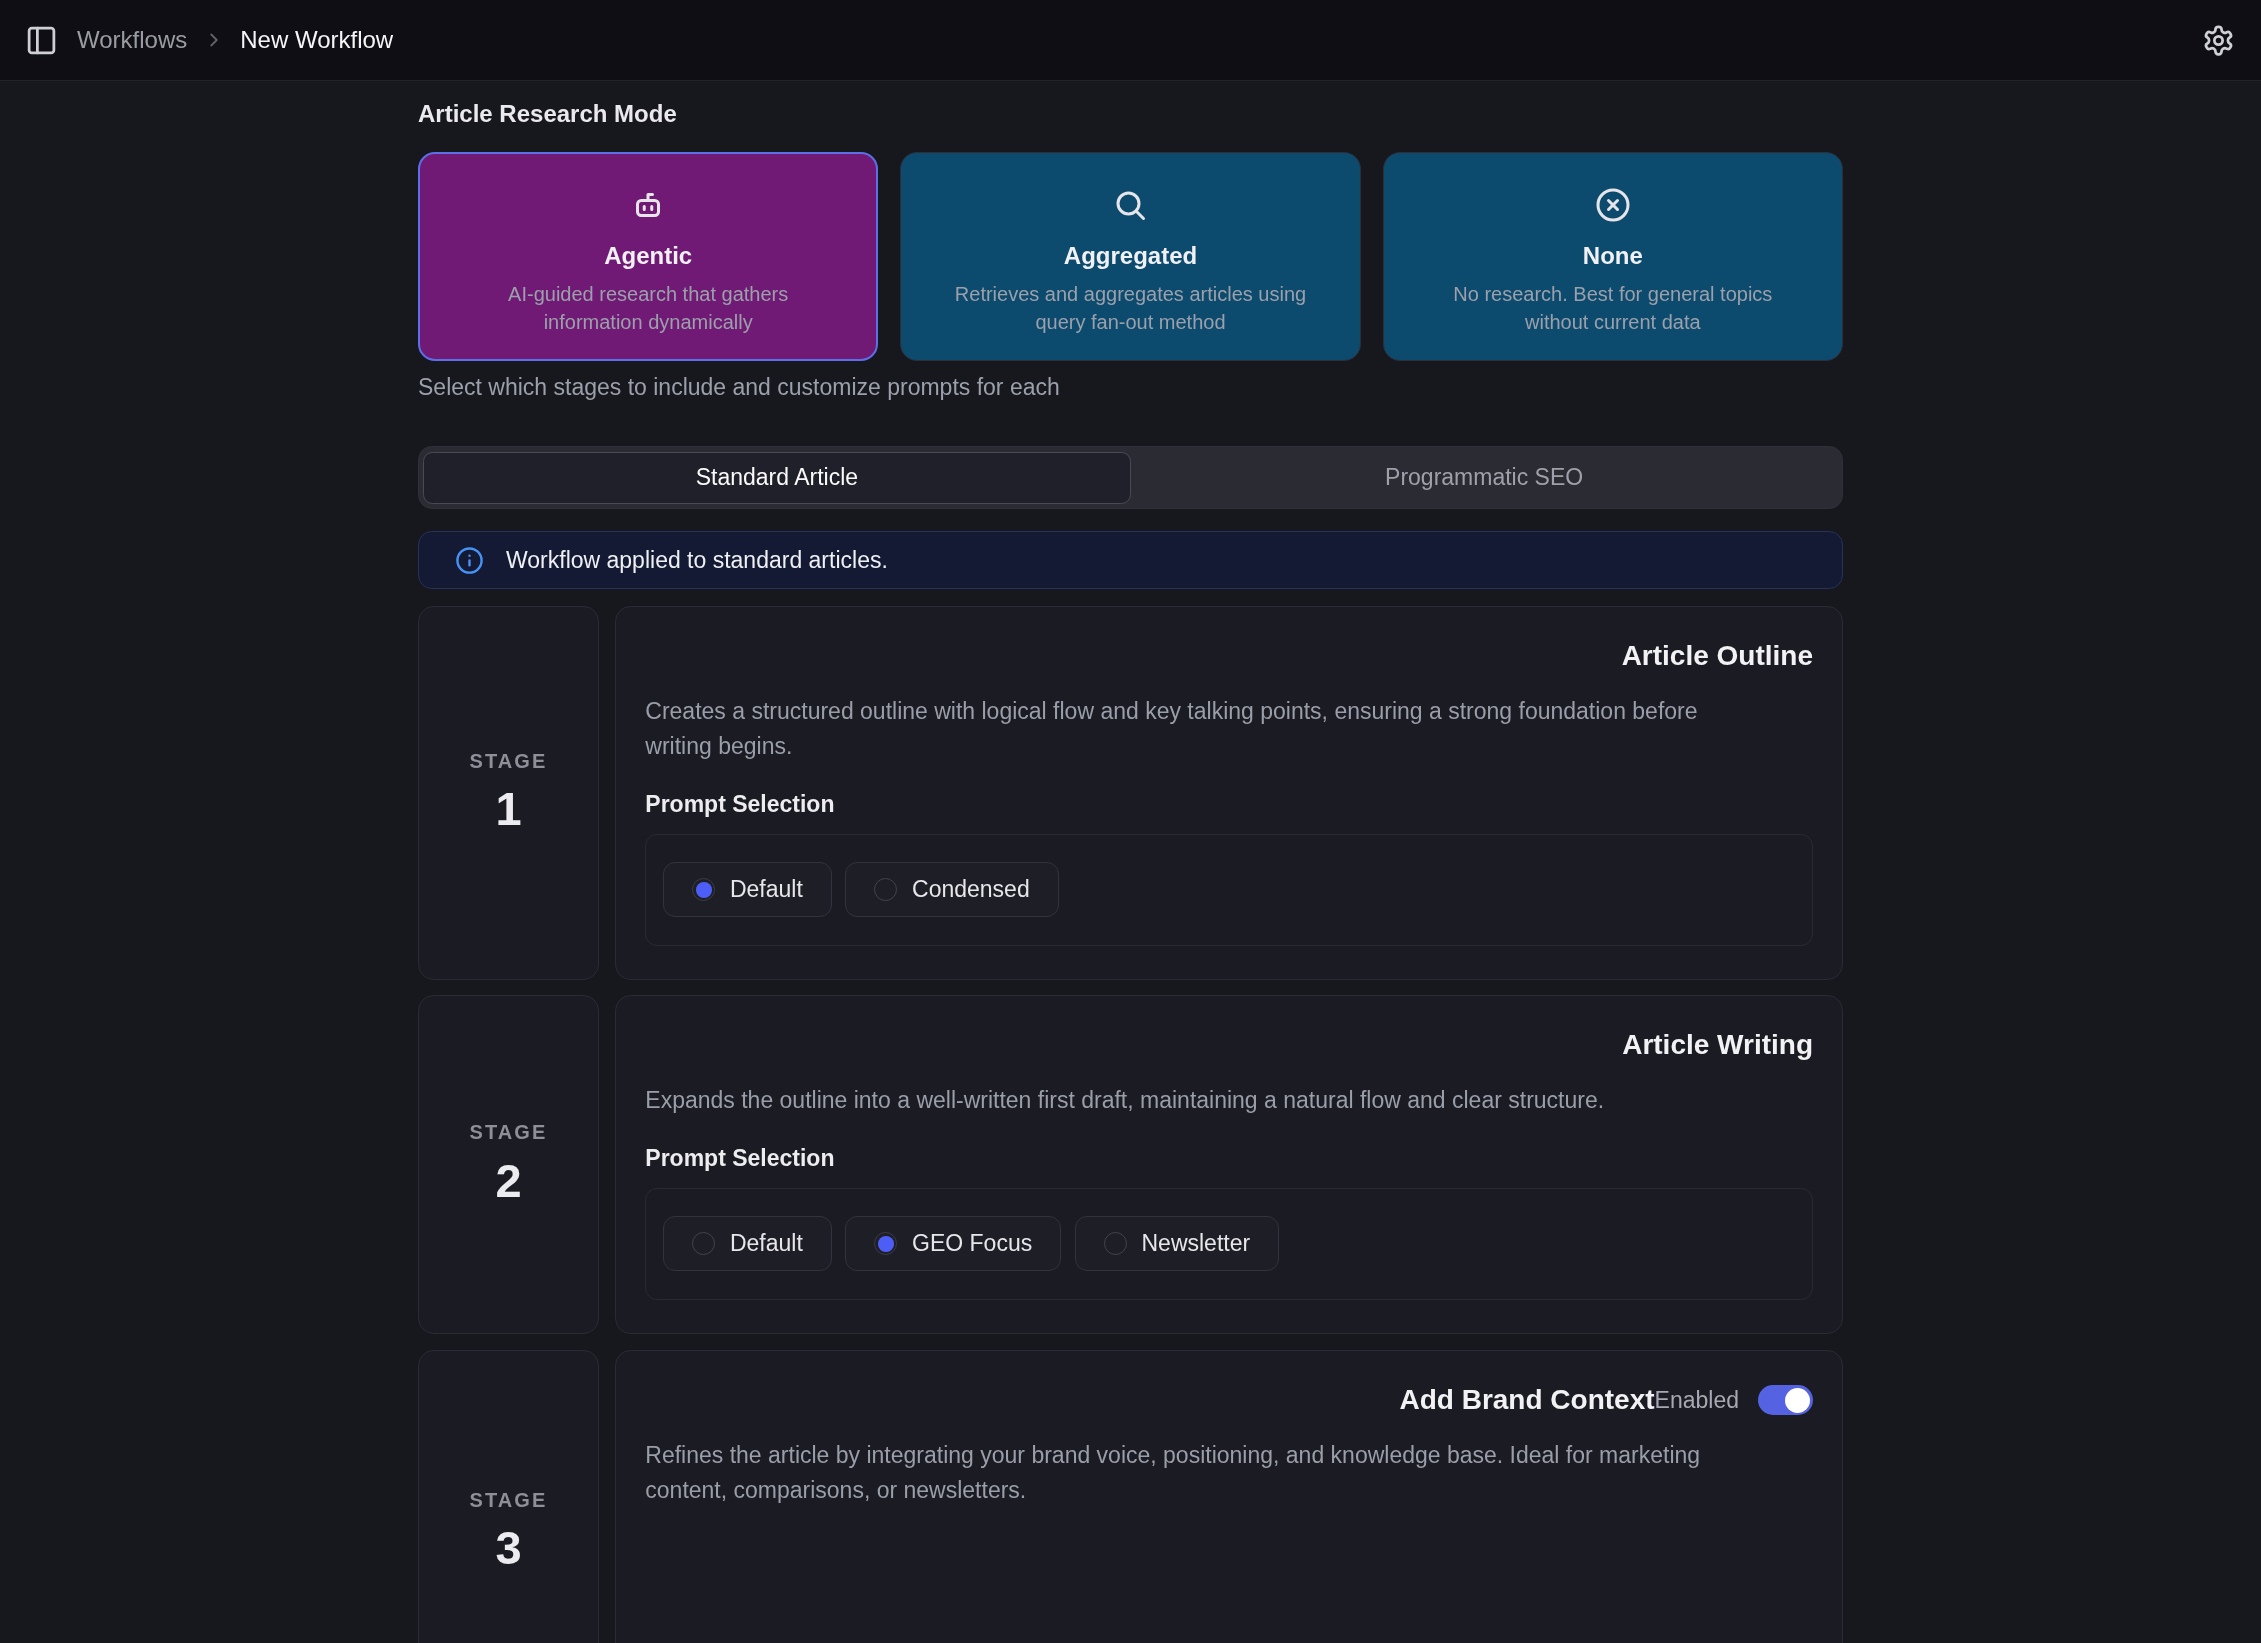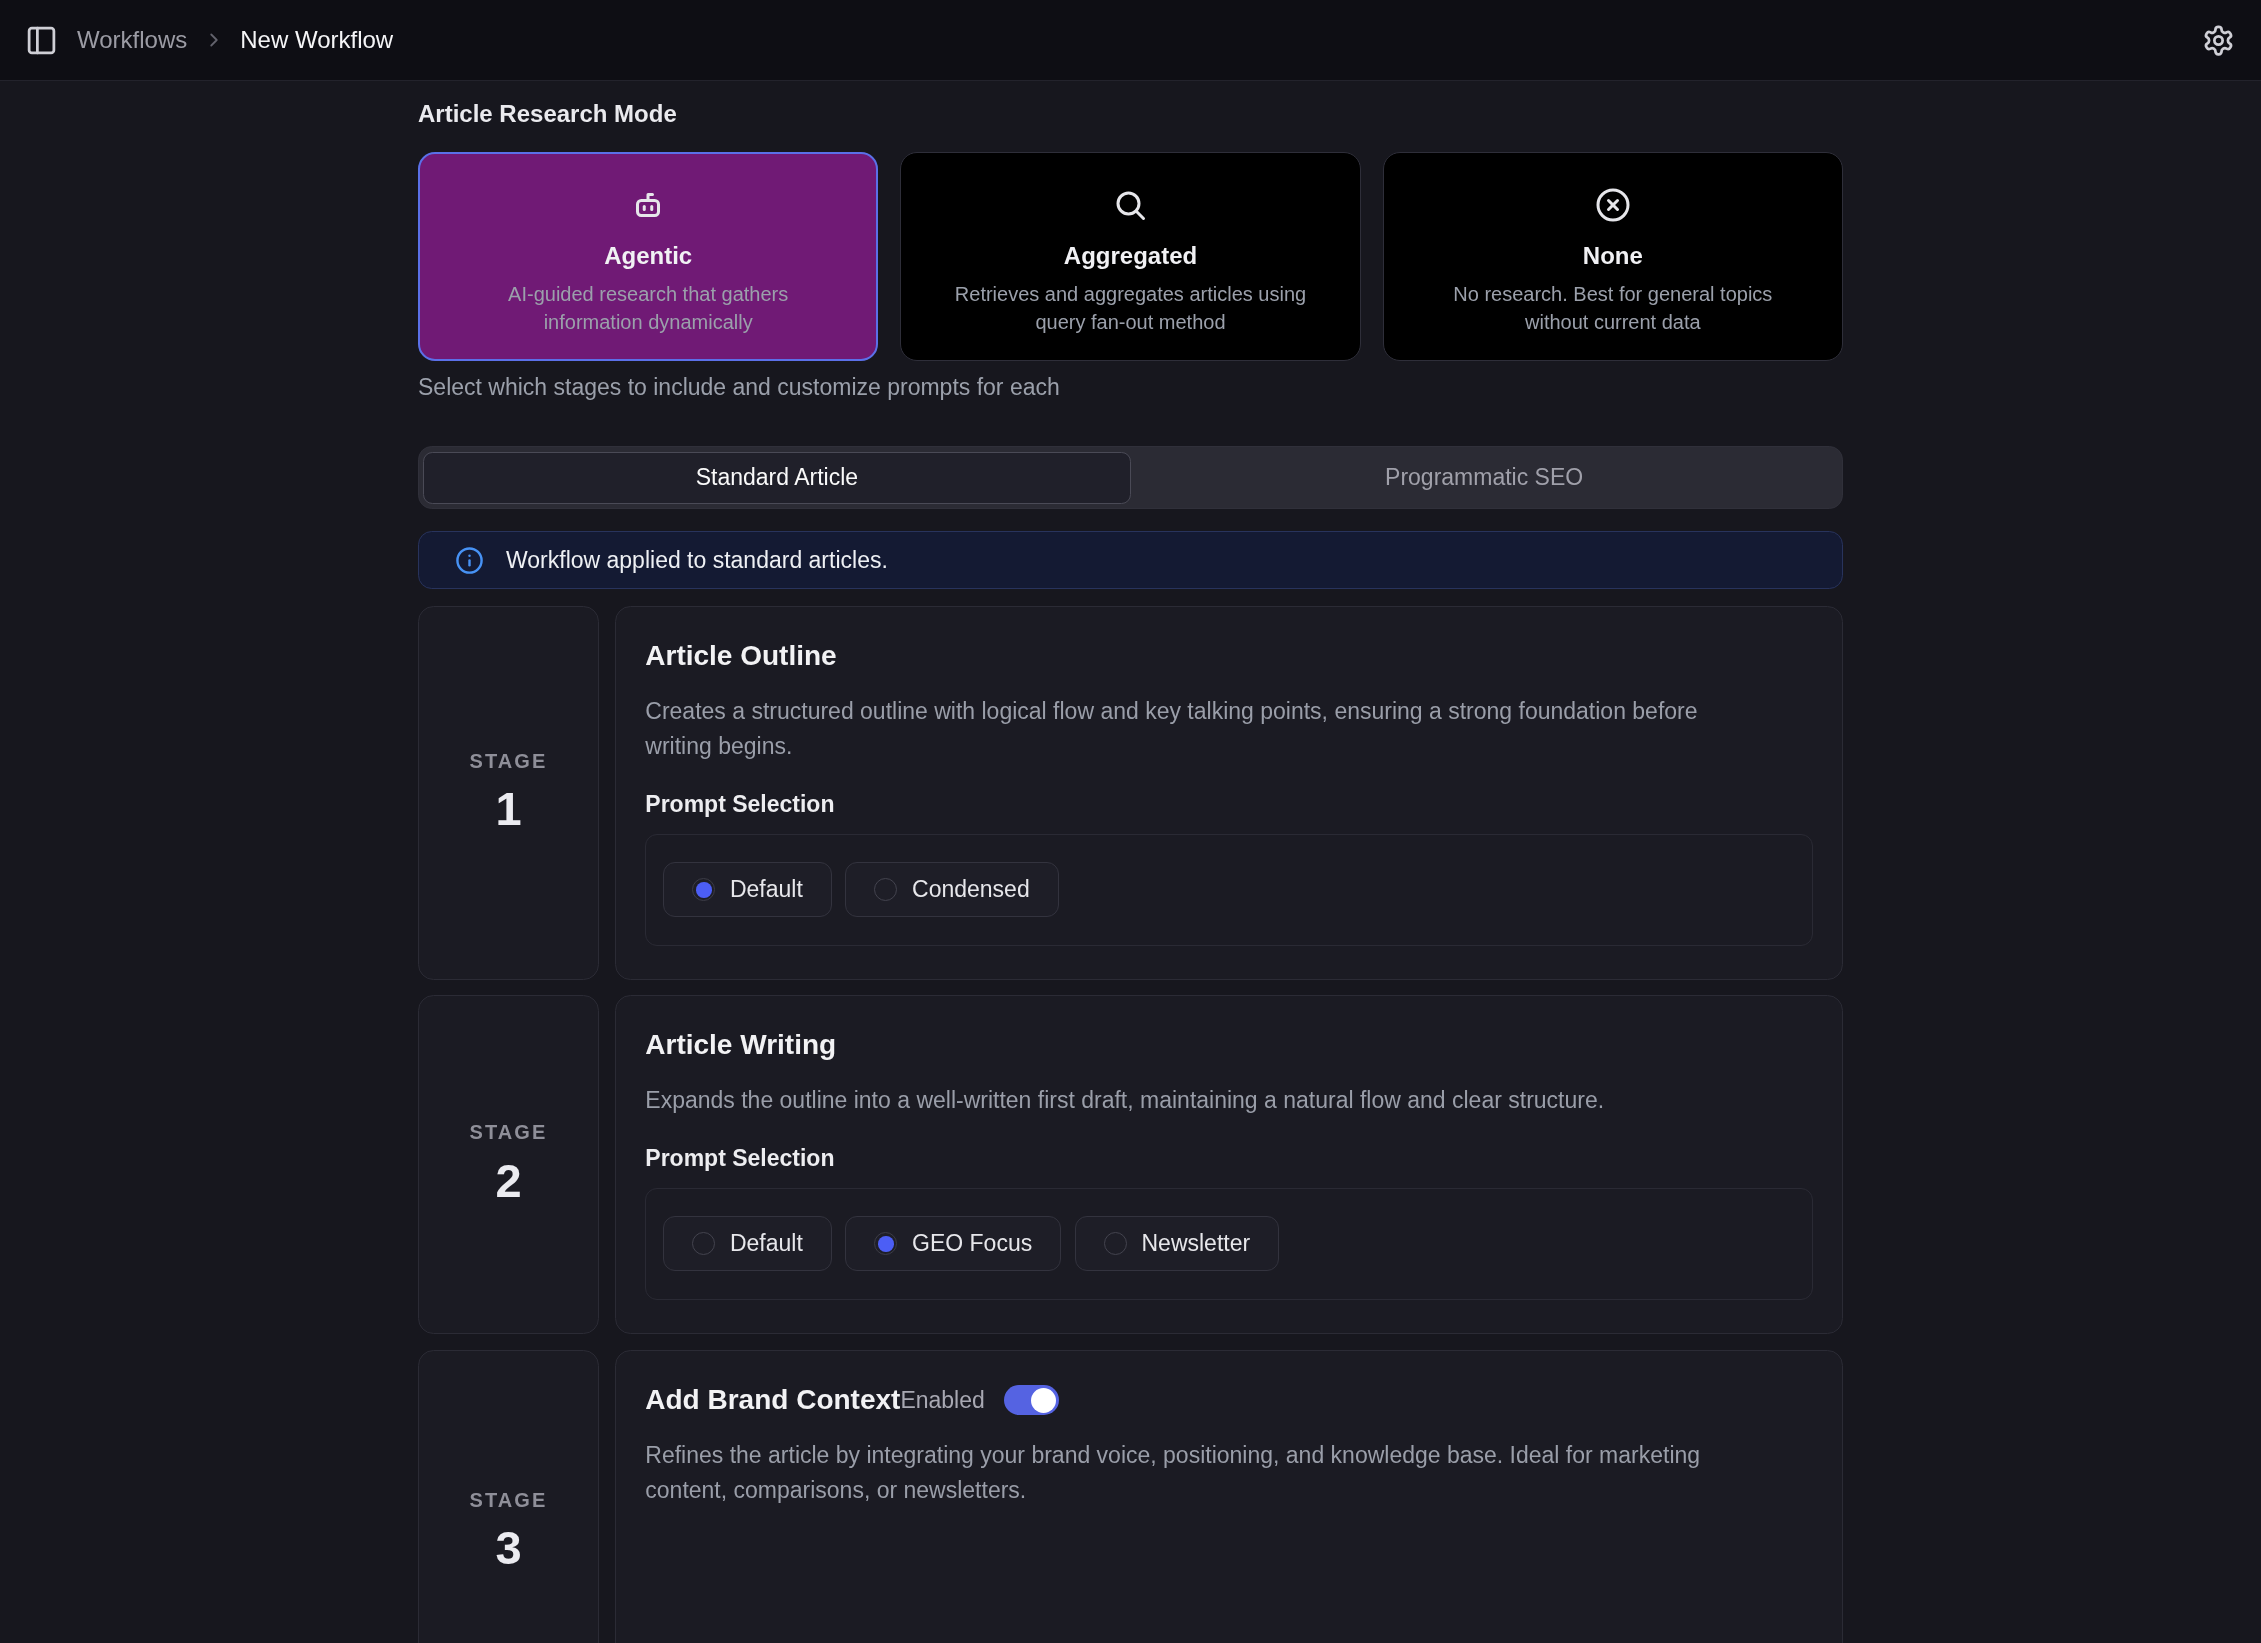--- a/index.html
+++ b/index.html
@@ -28,21 +28,21 @@
   .gear-btn { width:38px; height:38px; display:flex; align-items:center; justify-content:center;
     color:#cfcfd6; cursor:pointer; }
 
   
   .content { width:1425px; margin:0 auto; padding-top:17px; }
 
   .section-label { font-size:24px; font-weight:600; color:#eaeaee; margin-top:1.7px; }
 
   .mode-cards { display:grid; grid-template-columns:1fr 1fr 1fr; gap:22px; margin-top:24px; }
   .mode-card {
-    height:209px; border-radius:17px; border:1.7px solid #2e2e39; background:#000000;
+    height:209px; border-radius:17px; border:1.7px solid #2e2e39; background:#0c4a6e;
     display:flex; flex-direction:column; align-items:center; text-align:center;
     padding:34px 45px 8px 45px; cursor:pointer;
   }
   .mode-card.selected { border:2.6px solid #5b70e8; background:#701a75; padding:33px 44px 0 44px; }
   .mode-icon { color:#e6e6ea; margin-bottom:19px; }
   .mode-title { font-size:24px; font-weight:600; color:#f1f1f4; }
   .mode-desc { font-size:20px; line-height:28px; color:#9ba0ab; margin-top:10.3px; }
 
   .ws-title { font-size:29px; font-weight:700; color:#f4f4f5; margin-top:64px; }
   .ws-subtitle { font-size:23px; color:#9ba0ab; margin-top:13.7px; }
@@ -71,21 +71,21 @@
   .stage-rail {
     border:1.7px solid #2b2b35; background:#1b1b23; border-radius:15.5px;
     display:flex; flex-direction:column; align-items:center; justify-content:center; gap:8.6px;
   }
   .stage-word { font-size:20px; font-weight:600; letter-spacing:2.1px; color:#8f8f99; }
   .stage-num { font-size:47px; font-weight:600; color:#ebebf0; }
   .stage-card {
     border:1.7px solid #2b2b35; background:#1b1b23; border-radius:15.5px;
     padding:33px 29px;
   }
-  .stage-head { display:flex; align-items:center; justify-content:flex-start; }
+  .stage-head { display:flex; align-items:center; justify-content:flex-end; }
   .stage-title { font-size:28px; font-weight:600; color:#f2f2f4; }
   .stage-desc { font-size:23px; line-height:35px; color:#9a9ea9; margin-top:21.5px; max-width:1112px; }
   .prompt-label { font-size:23px; font-weight:700; color:#ededf0; margin-top:27.5px; }
   .prompt-box {
     margin-top:15.5px; border:1.7px solid #2a2a34; border-radius:12px;
     padding:27.5px 17px; display:flex; gap:13.7px;
   }
   .pill {
     display:inline-flex; align-items:center; gap:14.6px; height:55px; padding:0 28px;
     background:#1e1e27; border:1.7px solid #33333e; border-radius:12px; cursor:pointer;

